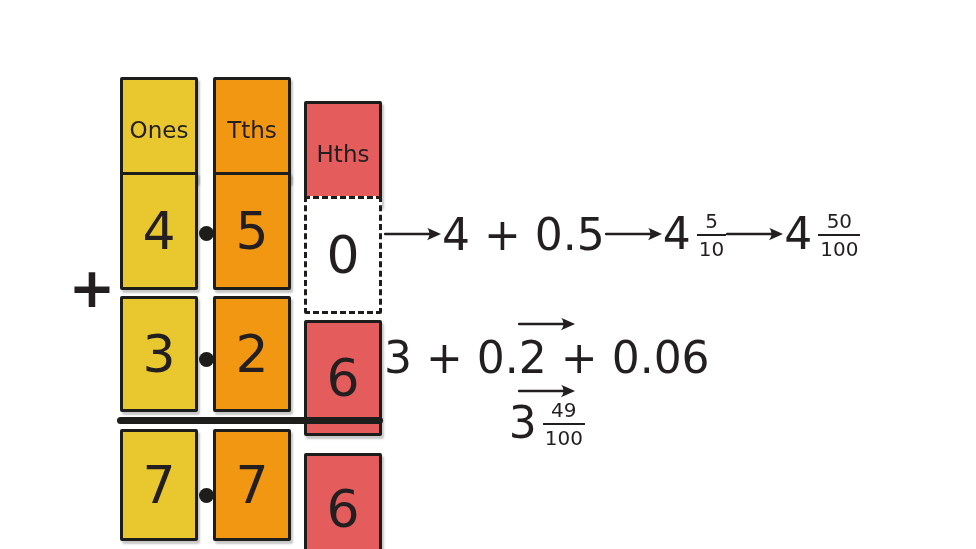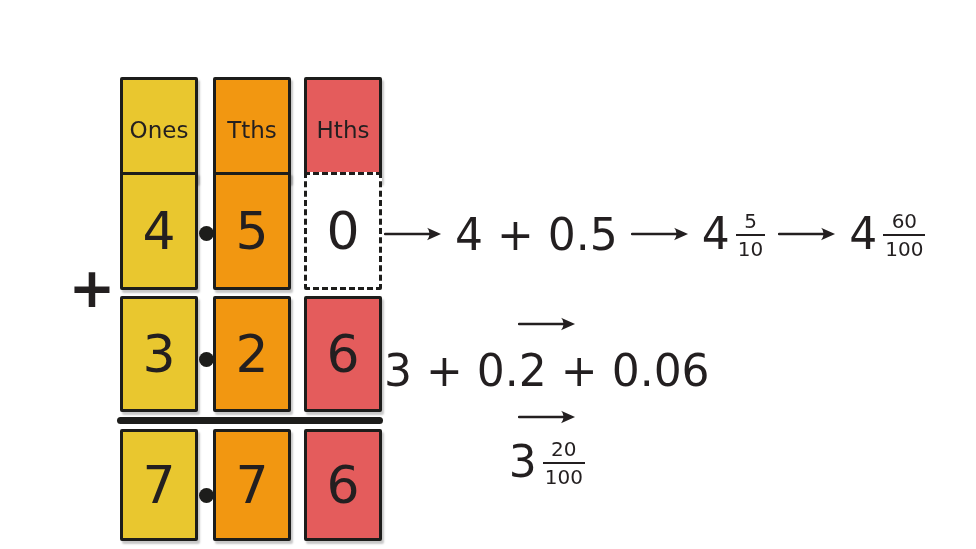--- a/index.html
+++ b/index.html
@@ -32,21 +32,21 @@
     justify-content: center;
     box-shadow: 2px 3px 2px rgba(0,0,0,0.22);
     background: #fff;
   }
   .cell.ones   { background: var(--color-ones, #e9c72f); }
   .cell.tenths { background: var(--color-tenths, #f29711); }
   .cell.hundredths { background: var(--color-hundredths, #e45c5c); }
   .cell.empty  { background: #ffffff; border-style: dashed; box-shadow: none; }
   .col-1 { left: 120px; }
   .col-2 { left: 213px; }
-  .col-3 { left: 304px; }
+  .col-3 { left: 304px; margin-top: 24px; }
   .row-h { top: 77px;  height: 106px;  font-size: 23px; }
   .row-1 { top: 172px; height: 118px; }
   .row-2 { top: 296px; height: 116px; }
   .row-3 { top: 429px; height: 112px; }
   .digit { font-size: 52px; line-height: 1; }
   .hdr-label { line-height: 1; }
   
   .decimal-dot {
     position: absolute;
     left: 199px;
@@ -80,21 +80,20 @@
     border-radius: 4px;
     background: var(--color-line, #1d1d1b);
   }
   
   .expansion {
     position: absolute;
     left: 384px;
     height: 88px;
     display: flex;
     align-items: center;
-    gap: 13px;
     font-size: 44px;
     white-space: nowrap;
   }
   .exp-1 { top: 190px; }
   .exp-2 { top: 316px; flex-direction: column; }
   .arrow { flex: 0 0 auto; display: block; }
   .mixed { display: inline-flex; align-items: center; }
   .mixed .whole { font-size: 44px; line-height: 1; }
   .frac {
     display: inline-flex;
@@ -178,38 +177,38 @@
         <span class="den">10</span>
       </span>
     </span>
     <svg class="arrow" width="58" height="16" viewBox="0 0 60 16">
       <line x1="1" y1="8" x2="49" y2="8" stroke="#231f20" stroke-width="2.4" stroke-linecap="round"></line>
       <path d="M59 8 L44.5 1.6 C47.8 5 47.8 11 44.5 14.4 Z" fill="#231f20"></path>
     </svg>
     <span class="mixed">
       <span class="whole">4</span>
       <span class="frac">
-        <span class="num">60</span>
+        <span class="num">50</span>
         <span class="den">100</span>
       </span>
     </span>
   </div>
 
   <div class="expansion exp-2">
     <svg class="arrow" width="58" height="16" viewBox="0 0 60 16">
       <line x1="1" y1="8" x2="49" y2="8" stroke="#231f20" stroke-width="2.4" stroke-linecap="round"></line>
       <path d="M59 8 L44.5 1.6 C47.8 5 47.8 11 44.5 14.4 Z" fill="#231f20"></path>
     </svg>
     <span>3 + 0.2 + 0.06</span>
     <svg class="arrow" width="58" height="16" viewBox="0 0 60 16">
       <line x1="1" y1="8" x2="49" y2="8" stroke="#231f20" stroke-width="2.4" stroke-linecap="round"></line>
       <path d="M59 8 L44.5 1.6 C47.8 5 47.8 11 44.5 14.4 Z" fill="#231f20"></path>
     </svg>
     <span class="mixed">
       <span class="whole">3</span>
       <span class="frac">
-        <span class="num">20</span>
+        <span class="num">49</span>
         <span class="den">100</span>
       </span>
     </span>
   </div>
 
 </div>
 
 </body></html>

